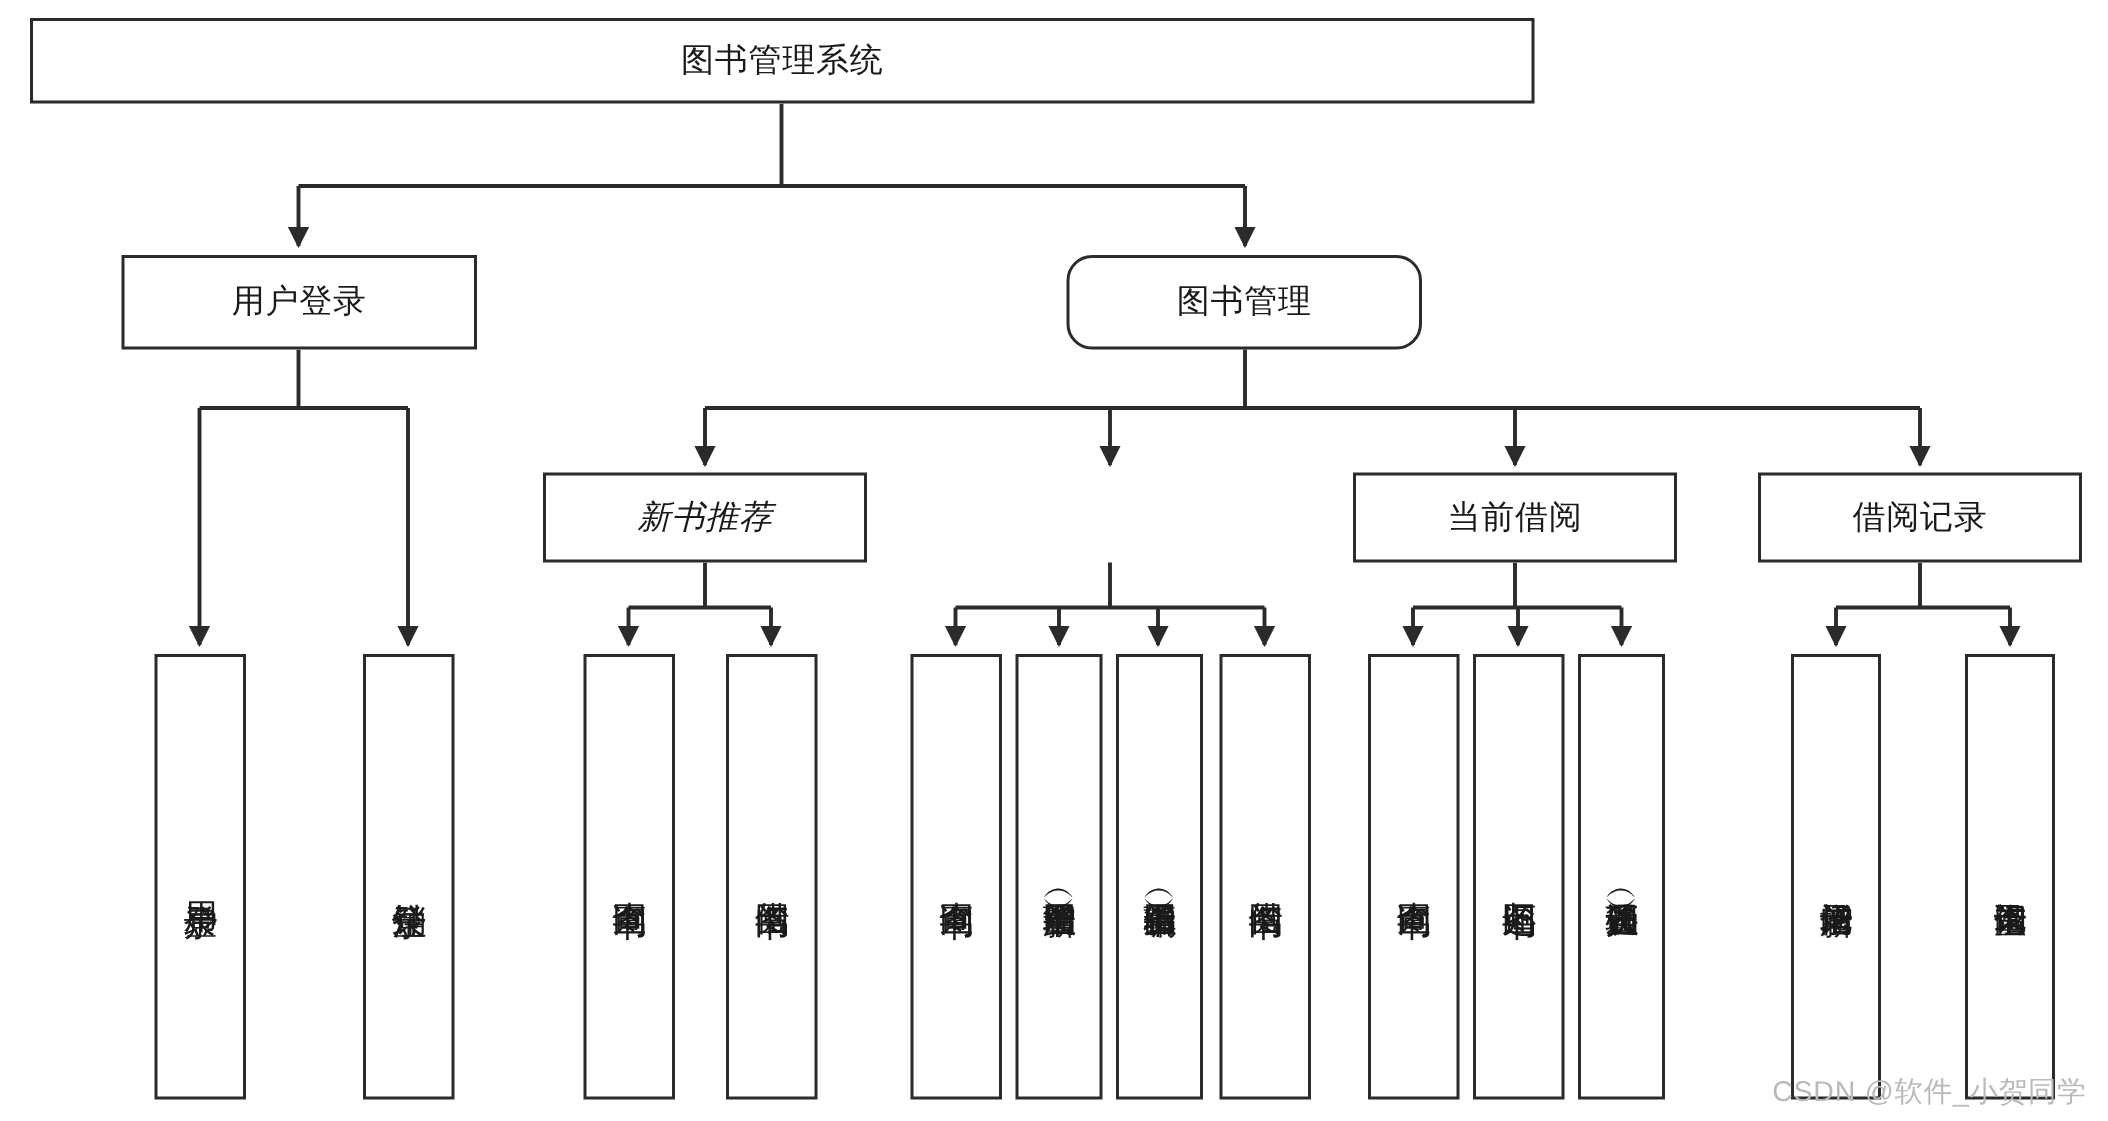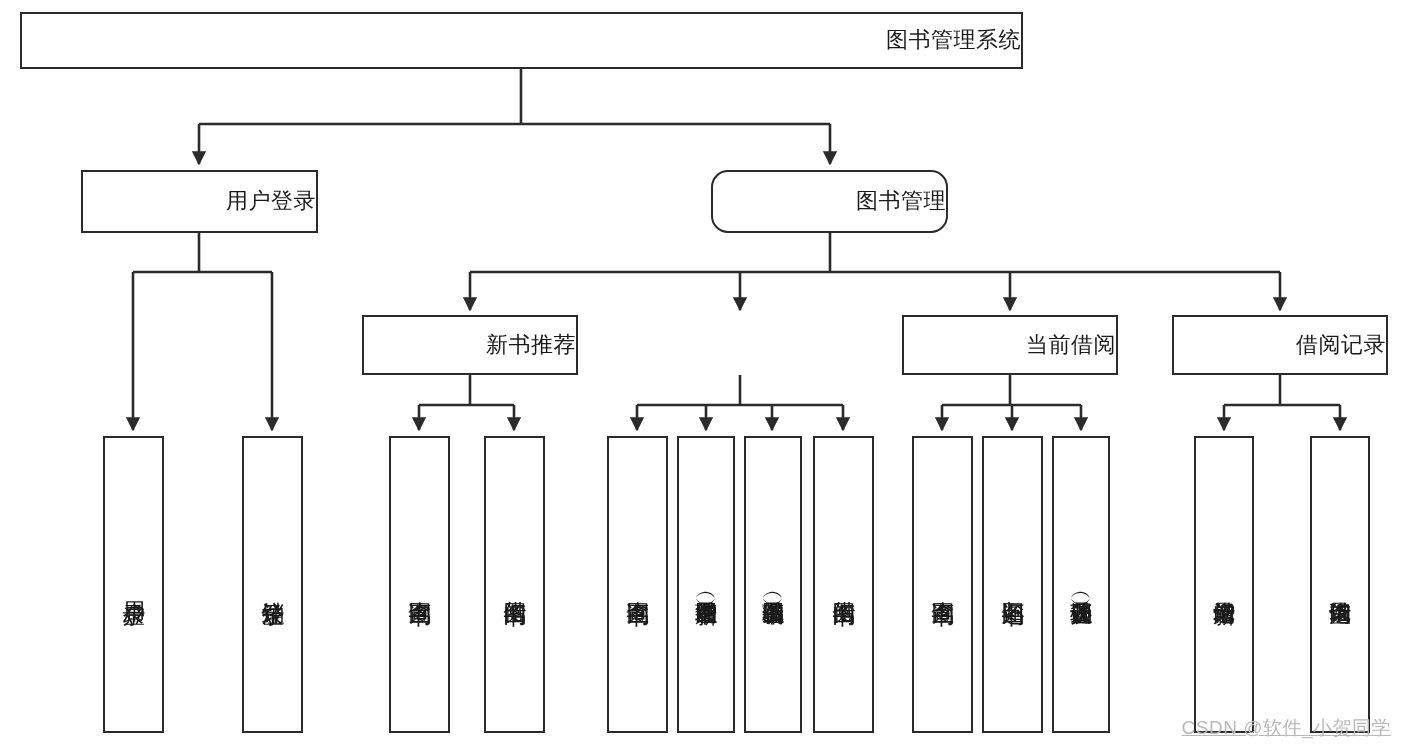--- a/index.html
+++ b/index.html
@@ -25,21 +25,21 @@
     height: 747px;
   }
   .node {
     position: absolute;
     box-sizing: border-box;
     border: 2px solid #2b2b2b;
     background: #ffffff;
     color: #1a1a1a;
     display: flex;
     align-items: center;
-    justify-content: flex-end;
+    justify-content: center;
     z-index: 2;
   }
   .node-label {
     font-size: 22px;
     line-height: 1.12;
     letter-spacing: 0.5px;
     white-space: nowrap;
   }
   .node.leaf .node-label {
     writing-mode: vertical-rl;
@@ -61,21 +61,20 @@
   }
   #watermark {
     position: absolute;
     right: 14px;
     bottom: 6px;
     font-size: 19px;
     color: #b9b9b9;
     z-index: 5;
     white-space: nowrap;
     letter-spacing: 0.5px;
-    text-decoration: underline;
   }
 </style>
 </head>
 <body>
 
 <div id="canvas">
 
   <svg id="svg-layer" viewBox="0 0 1405 747" xmlns="http://www.w3.org/2000/svg">
     <defs>
       <marker id="arrow" viewBox="0 0 10 10" refX="9" refY="5" markerWidth="5.5" markerHeight="5.5" orient="auto-start-reverse">
@@ -131,21 +130,21 @@
     <span class="node-label">图书管理系统</span>
   </div>
 
   <div class="node" style="left:81px; top:170px; width:237px; height:63px;">
     <span class="node-label">用户登录</span>
   </div>
   <div class="node" style="left:711px; top:170px; width:237px; height:63px;border-radius:17px;">
     <span class="node-label">图书管理</span>
   </div>
 
-  <div class="node" style="left:362px; top:315px; width:216px; height:60px;">
+  <div class="node" style="left:362px; top:315px; width:216px; height:60px;font-style:italic;">
     <span class="node-label">新书推荐</span>
   </div>
   <div class="node" style="left:1172px; top:315px; width:216px; height:60px;">
     <span class="node-label">借阅记录</span>
   </div>
   <div class="node" style="left:902px; top:315px; width:216px; height:60px;">
     <span class="node-label">当前借阅</span>
   </div>
 
   <div class="node leaf" style="left:103px; top:436px; width:61px; height:297px;">

